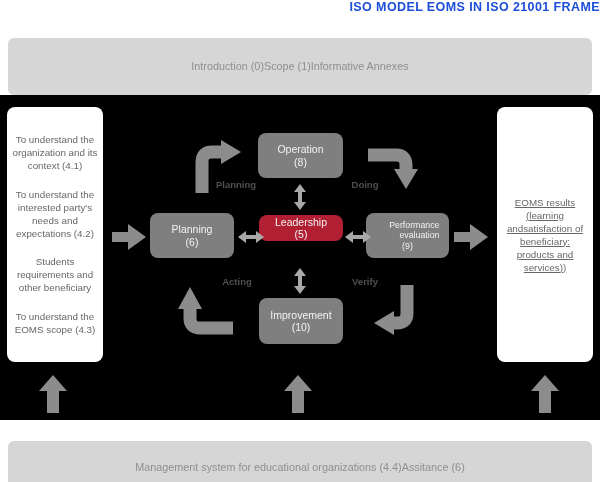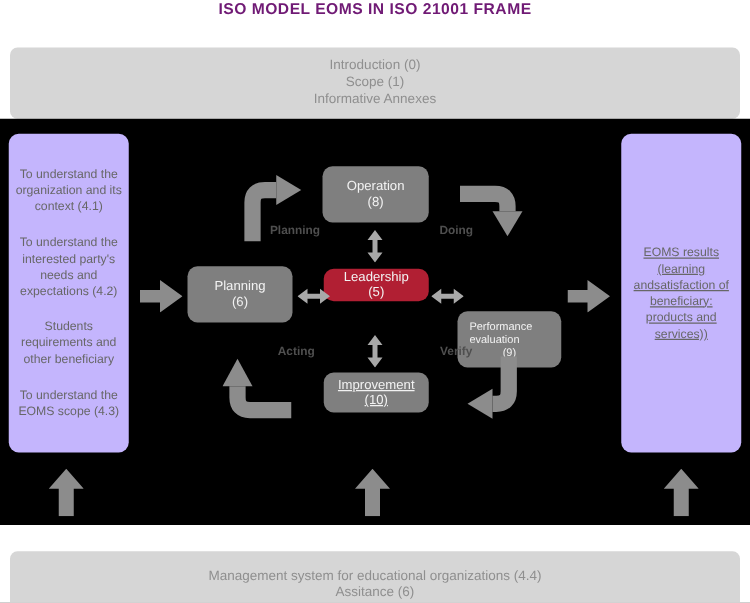--- a/index.html
+++ b/index.html
@@ -7,68 +7,68 @@
   body { font-family: "Liberation Sans", sans-serif; }
   #stage {
     position: relative;
     width: 600px; height: 482px;
     background: #ffffff;
     overflow: hidden;
   }
   
   .title {
     position: absolute; left: 0; top: 7; width: 600px;
-    text-align: center;
+    text-align: right;
     font-size: 12.5px; font-weight: bold; letter-spacing: 0.4px;
-    color: #701a75;
+    color: #1d4ed8;
   }
   
   .bar {
     position: absolute; left: 8px; width: 584px;
     background: #d6d6d6; border-radius: 6px;
-    display: flex; flex-direction: column;
+    display: flex; 
     align-items: center; justify-content: center;
     font-size: 10.8px; line-height: 13.5px; color: #8f8f8f;
     text-align: center;
   }
   .bar.top { top: 38px; height: 57px; }
   .bar.bottom { top: 441px; height: 54px; }
   
   .middle {
     position: absolute; left: 0; top: 95px; width: 600px; height: 325px;
     background: #000000;
   }
   
   .side-panel {
     position: absolute; top: 12px; width: 96px; height: 255px;
-    background: #c4b5fd; border-radius: 8px;
+    background: #ffffff; border-radius: 8px;
     display: flex; flex-direction: column;
     align-items: flex-start; justify-content: space-evenly;
     padding: 10px 5px;
     font-size: 9.8px; line-height: 13px; color: #676767;
     text-align: center;
   }
   .side-panel.left { left: 7px; }
   .side-panel.right { left: 497px; justify-content: center; text-decoration: underline; }
   
   .pbox {
     position: absolute;
     background: #7f7f7f; border-radius: 8px;
     display: flex; flex-direction: column;
     align-items: center; justify-content: center;
-    color: #f2f2f2; text-align: left;
+    color: #f2f2f2; text-align: right;
     font-size: 10.5px; line-height: 12.5px;
   }
   .pbox.red { background: #b11f33; }
   .pbox.small { font-size: 8.8px; line-height: 10.5px; }
   #box-operation   { left: 258px; top:  38px; width: 85px; height: 45px; }
   #box-planning    { left: 150px; top: 118px; width: 84px; height: 45px; }
   #box-leadership  { left: 259px; top: 120px; width: 84px; height: 26px; }
-  #box-performance { left: 366px; top: 118px; width: 83px; height: 45px; margin-top: 36px; }
-  #box-improvement { left: 259px; top: 203px; width: 84px; height: 32px; text-decoration: underline; }
+  #box-performance { left: 366px; top: 118px; width: 83px; height: 45px; }
+  #box-improvement { left: 259px; top: 203px; width: 84px; height: 46px; }
   
   .cycle-label {
     position: absolute; width: 72px;
     text-align: center;
     font-size: 9.5px; font-weight: bold; color: #4f4f4f;
   }
   #lbl-planning { left: 200px; top:  84px; }
   #lbl-doing    { left: 330px; top:  84px; width: 70px; }
   #lbl-acting   { left: 201px; top: 181px; }
   #lbl-verify   { left: 330px; top: 181px; width: 70px; }

